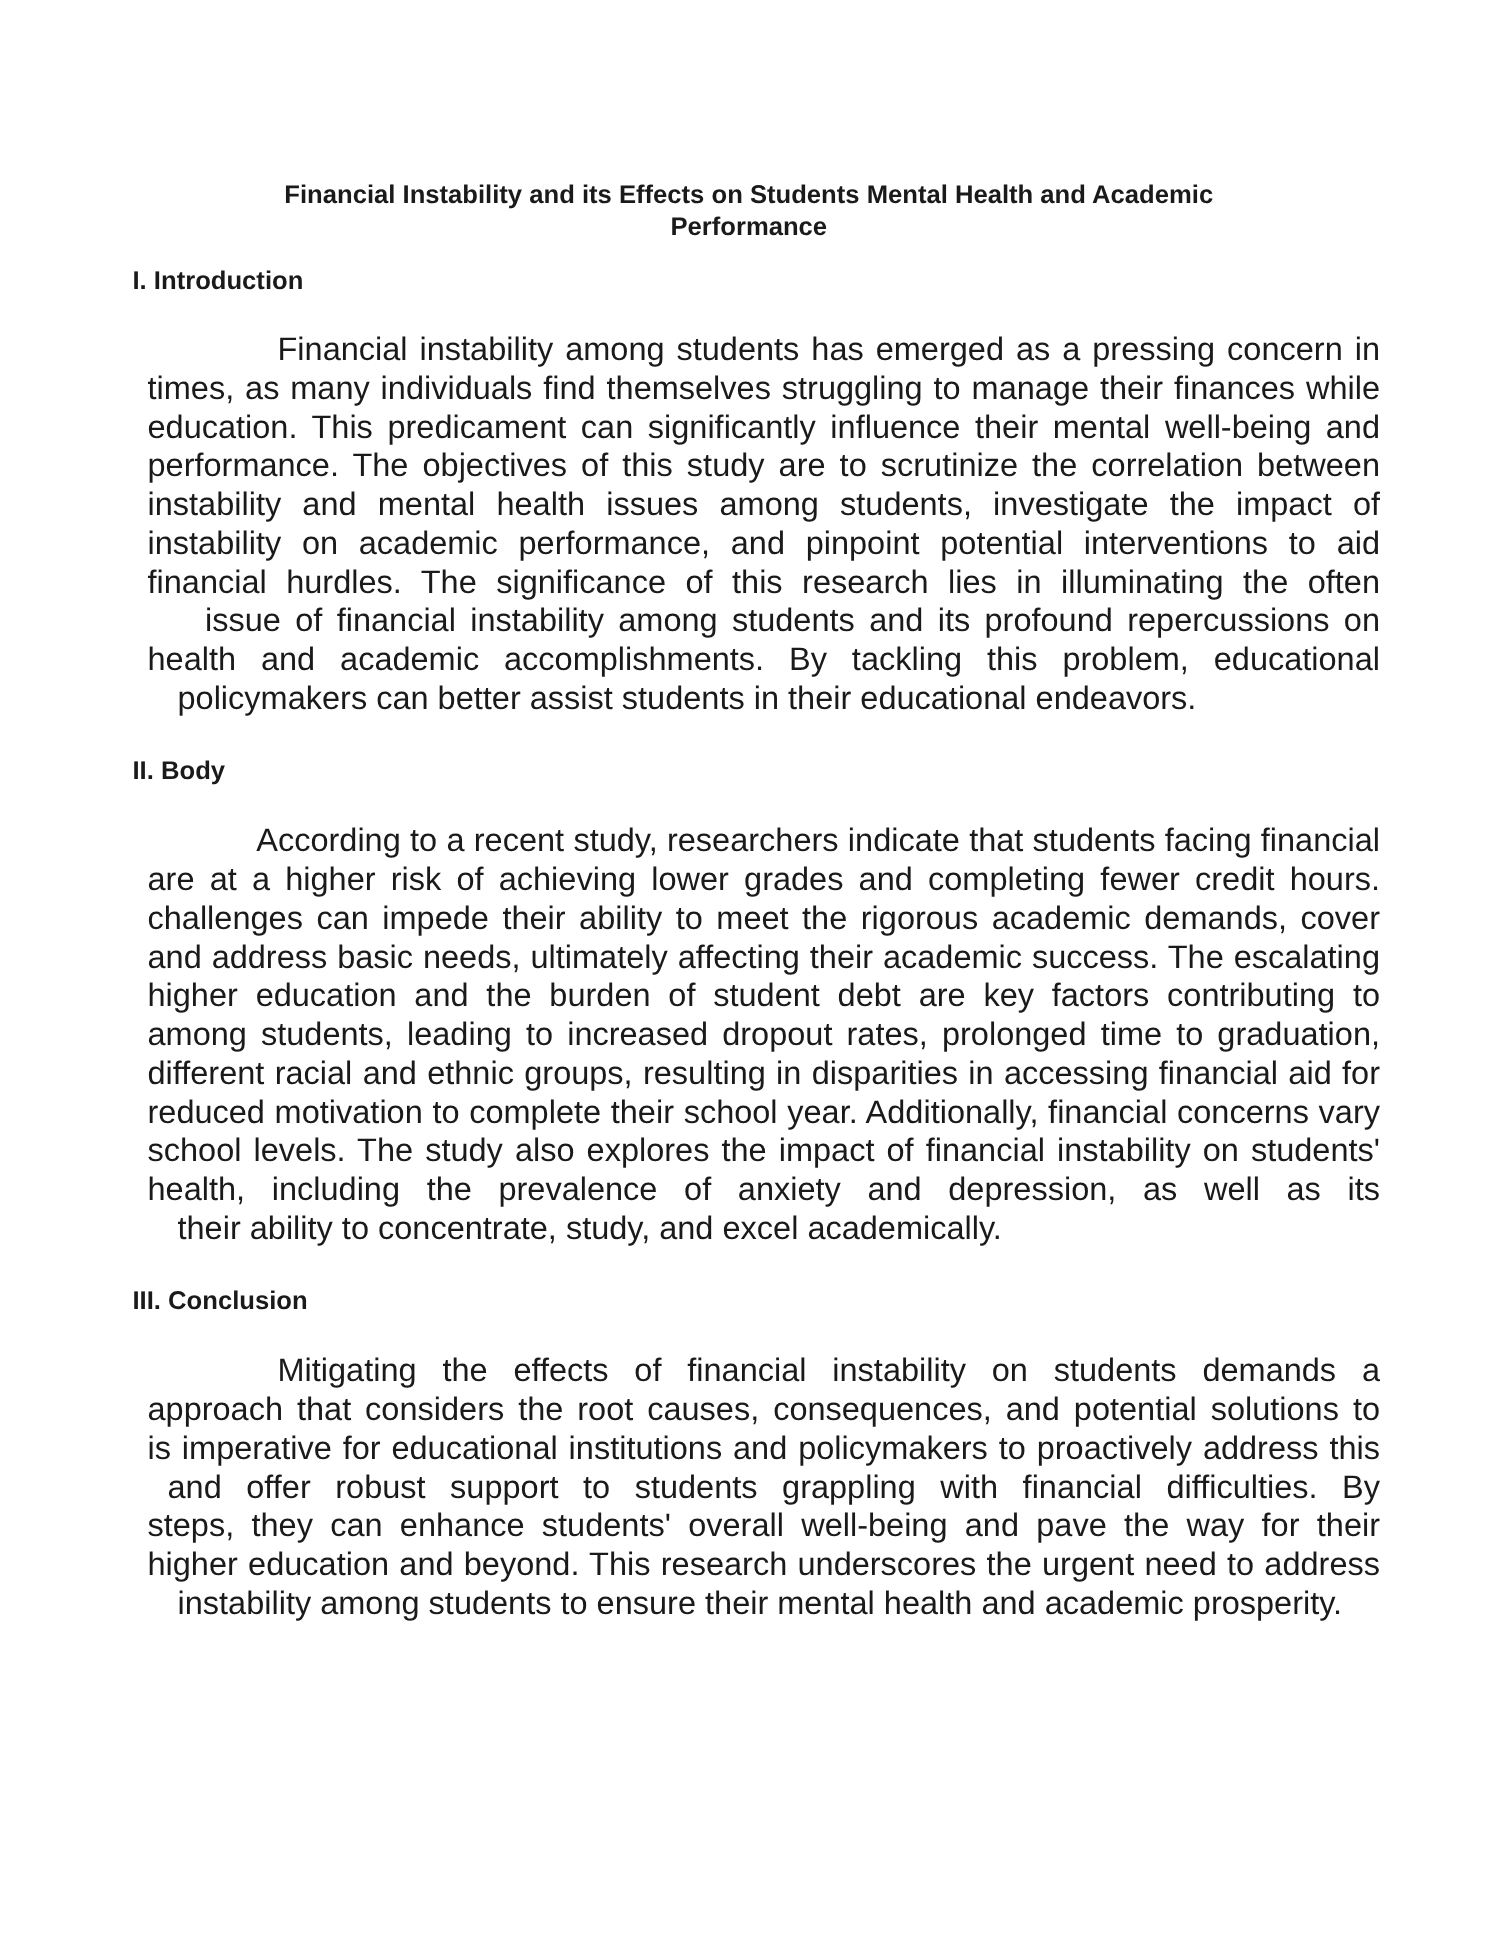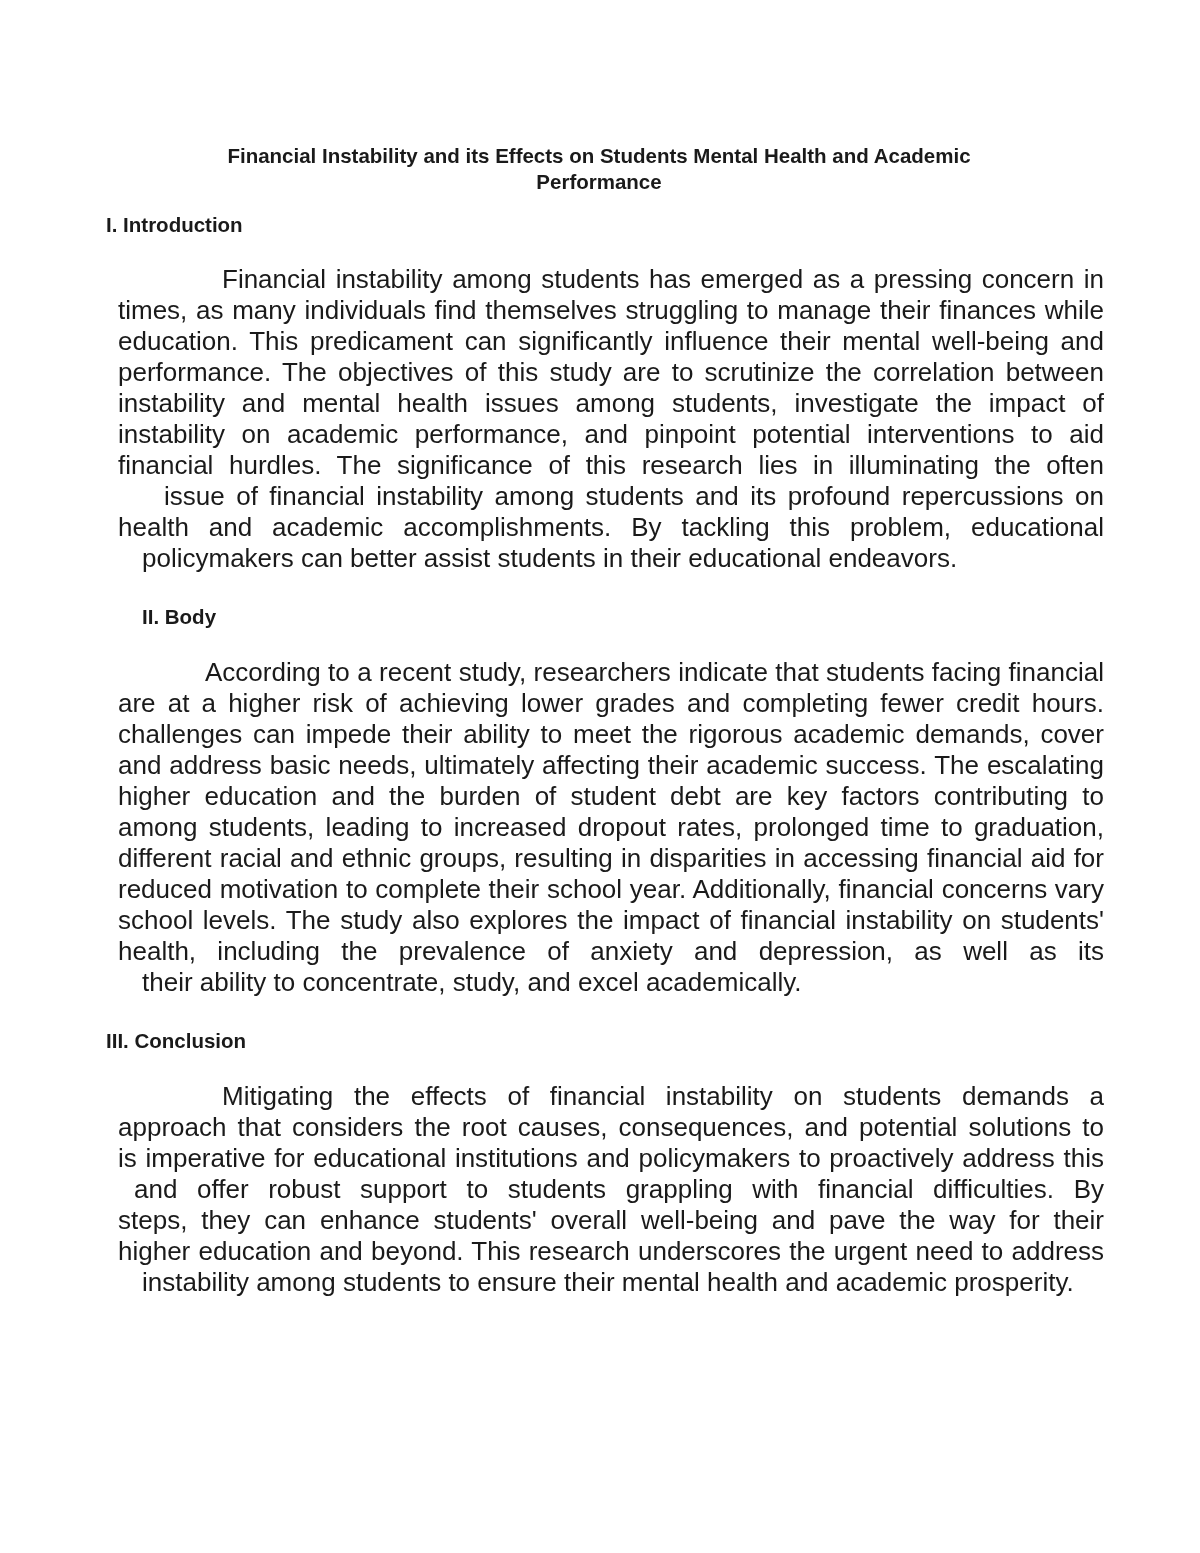--- a/index.html
+++ b/index.html
@@ -29,21 +29,21 @@
     <span class="line" style="white-space: normal; overflow: hidden;">education. This predicament can significantly influence their mental well-being and academic</span>
     <span class="line" style="white-space: normal; overflow: hidden;">performance. The objectives of this study are to scrutinize the correlation between financial</span>
     <span class="line" style="white-space: normal; overflow: hidden;">instability and mental health issues among students, investigate the impact of financial</span>
     <span class="line" style="white-space: normal; overflow: hidden;">instability on academic performance, and pinpoint potential interventions to aid students facing</span>
     <span class="line" style="white-space: normal; overflow: hidden;">financial hurdles. The significance of this research lies in illuminating the often underestimated</span>
     <span class="line" style="white-space: normal; overflow: hidden; margin-left: 46px;">issue of financial instability among students and its profound repercussions on their mental</span>
     <span class="line" style="white-space: normal; overflow: hidden;">health and academic accomplishments. By tackling this problem, educational institutions and</span>
     <span class="line last" style="white-space: normal; overflow: hidden;">policymakers can better assist students in their educational endeavors.</span>
   </div>
 
-  <div class="heading" style="top:604px;margin-left:36px;">II. Body</div>
+  <div class="heading" style="top:604px;">II. Body</div>
   <div class="para" style="top:657px; --indent:87px;">
     <span class="line first" style="white-space: normal; overflow: hidden;">According to a recent study, researchers indicate that students facing financial stress</span>
     <span class="line" style="white-space: normal; overflow: hidden;">are at a higher risk of achieving lower grades and completing fewer credit hours. Financial</span>
     <span class="line" style="white-space: normal; overflow: hidden;">challenges can impede their ability to meet the rigorous academic demands, cover tuition fees,</span>
     <span class="line" style="white-space: normal; overflow: hidden;">and address basic needs, ultimately affecting their academic success. The escalating costs of</span>
     <span class="line" style="white-space: normal; overflow: hidden;">higher education and the burden of student debt are key factors contributing to financial strain</span>
     <span class="line" style="white-space: normal; overflow: hidden;">among students, leading to increased dropout rates, prolonged time to graduation, and</span>
     <span class="line" style="white-space: normal; overflow: hidden;">different racial and ethnic groups, resulting in disparities in accessing financial aid for higher</span>
     <span class="line" style="white-space: normal; overflow: hidden;">reduced motivation to complete their school year. Additionally, financial concerns vary among</span>
     <span class="line" style="white-space: normal; overflow: hidden;">school levels. The study also explores the impact of financial instability on students' mental</span>

